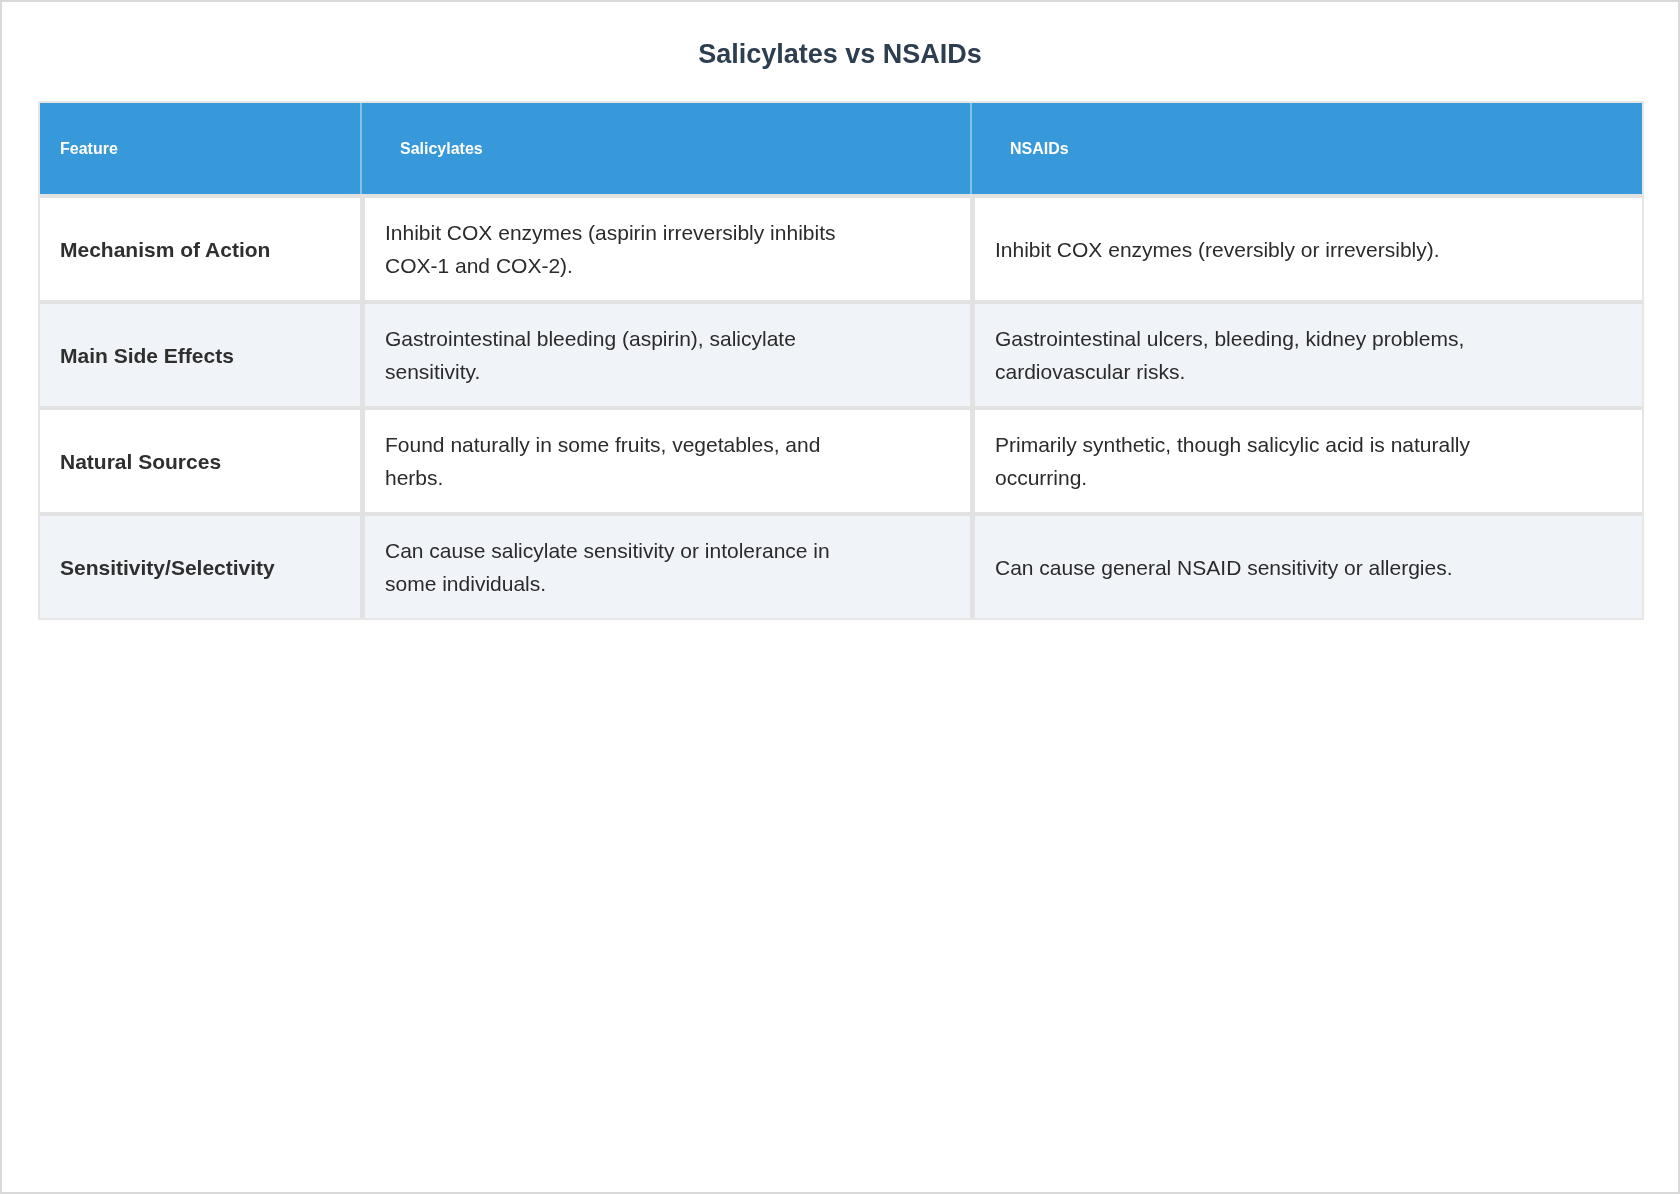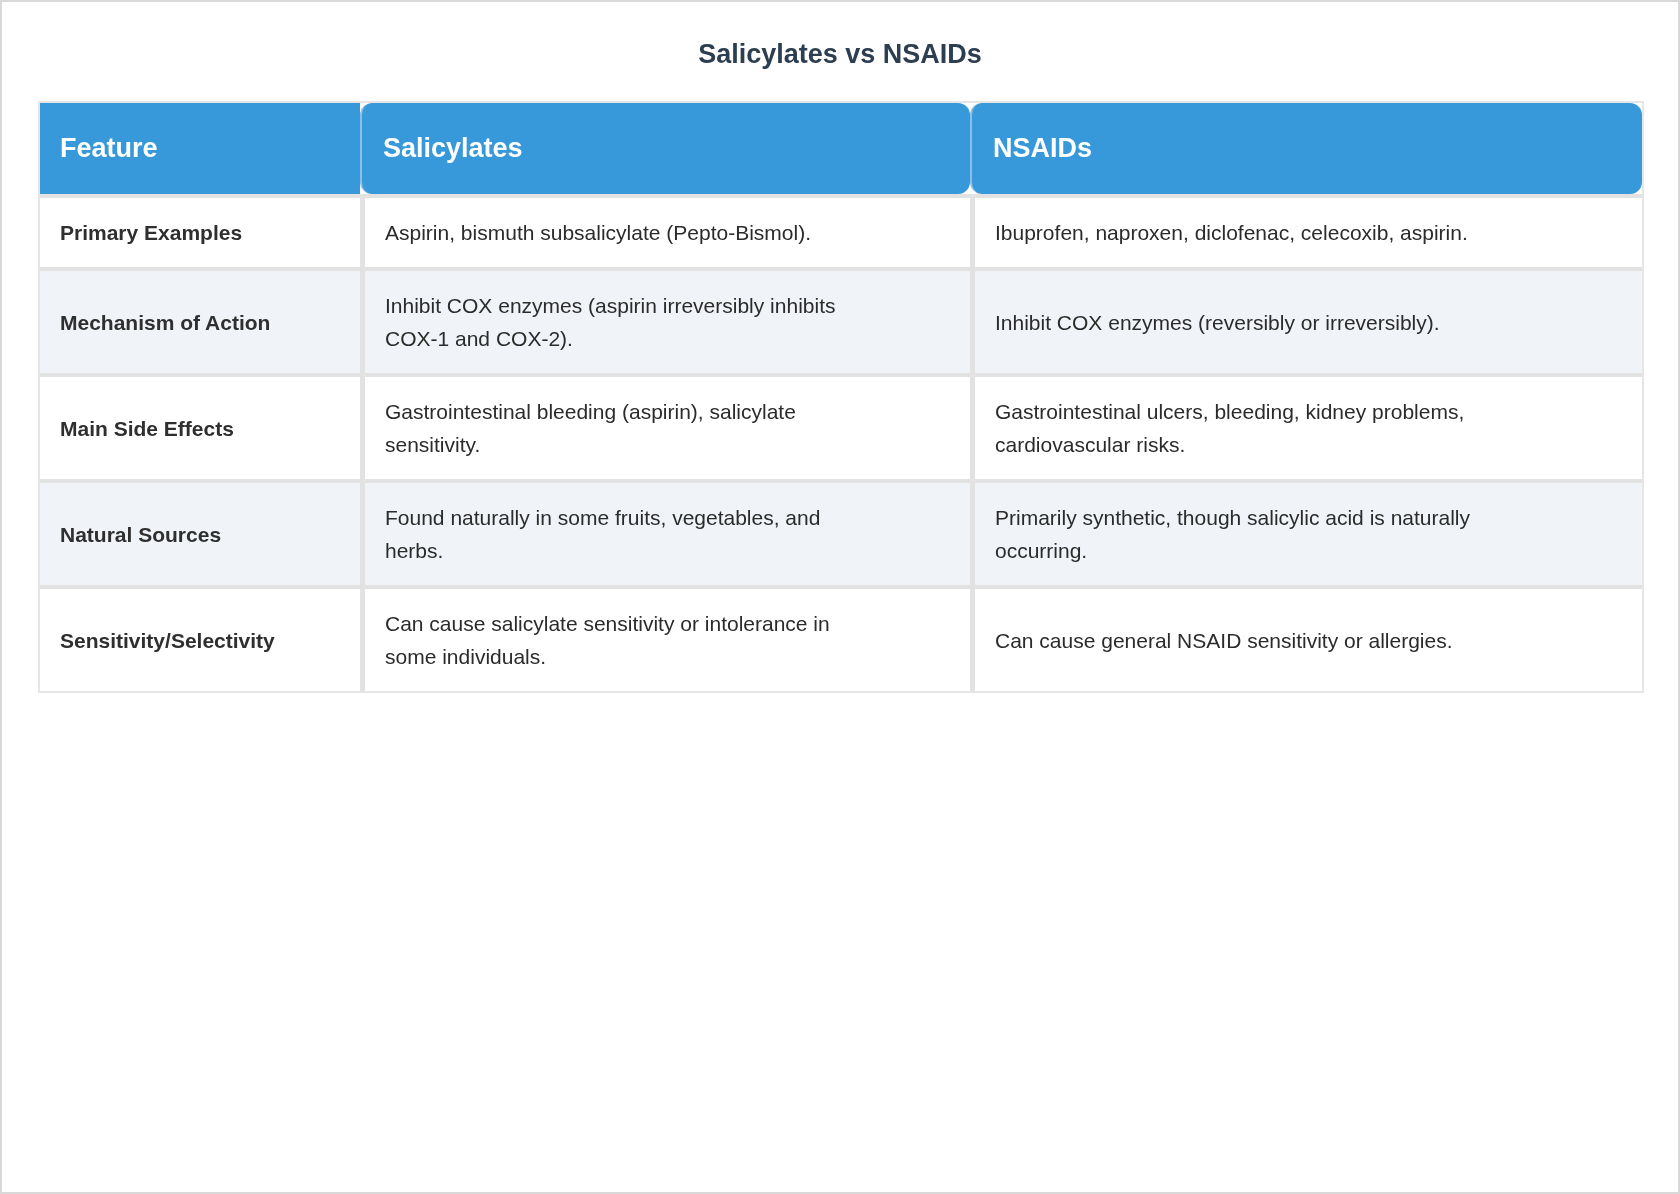--- a/index.html
+++ b/index.html
@@ -34,31 +34,30 @@
     table-layout:fixed;
     border-collapse:separate;
     border-spacing:0;
     width:1602px;
     margin:0 36px;
     border:2px solid var(--outer-border);
   }
   th{
     background:var(--header-bg);
     color:var(--header-text);
-    font-size:27px;
+    font-size:16px;
     line-height:33px;
     font-weight:bold;
     text-align:left;
     padding:29px 20px;
     vertical-align:middle;
   }
   th + th{
     border-left:2px solid var(--header-divider);
-    padding-left:21px;
-    border-radius:12px;
+    padding-left:38px;
   }
   td{
     border-top:4px solid var(--border);
     font-size:21px;
     line-height:33px;
     padding:18px 20px;
     vertical-align:middle;
     white-space:pre-line;
     background:#ffffff;
   }
@@ -87,25 +86,20 @@
   </colgroup>
   <thead>
     <tr>
       <th>Feature</th>
       <th>Salicylates</th>
       <th>NSAIDs</th>
     </tr>
   </thead>
   <tbody>
     <tr>
-      <td class="feature-cell">Primary Examples</td>
-      <td>Aspirin, bismuth subsalicylate (Pepto-Bismol).</td>
-      <td>Ibuprofen, naproxen, diclofenac, celecoxib, aspirin.</td>
-    </tr>
-    <tr>
       <td class="feature-cell">Mechanism of Action</td>
       <td>Inhibit COX enzymes (aspirin irreversibly inhibits
 COX-1 and COX-2).</td>
       <td>Inhibit COX enzymes (reversibly or irreversibly).</td>
     </tr>
     <tr>
       <td class="feature-cell">Main Side Effects</td>
       <td>Gastrointestinal bleeding (aspirin), salicylate
 sensitivity.</td>
       <td>Gastrointestinal ulcers, bleeding, kidney problems,

